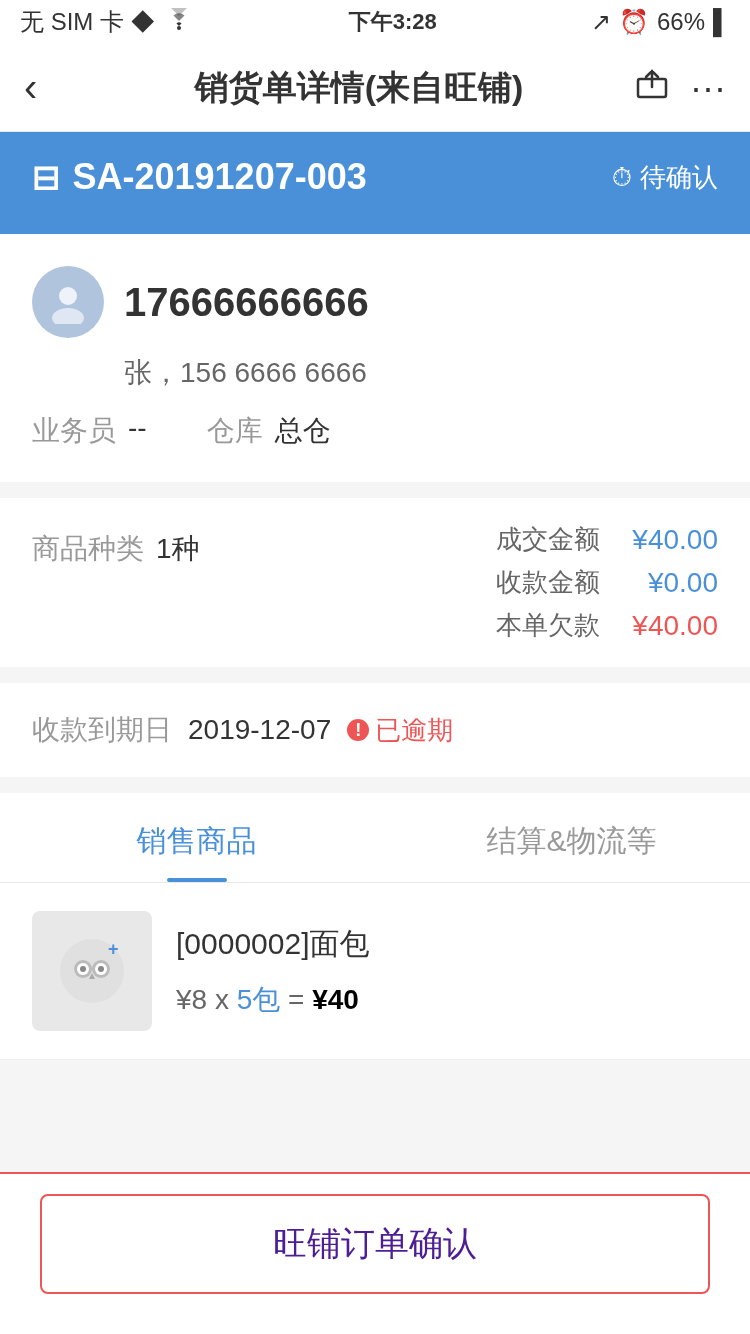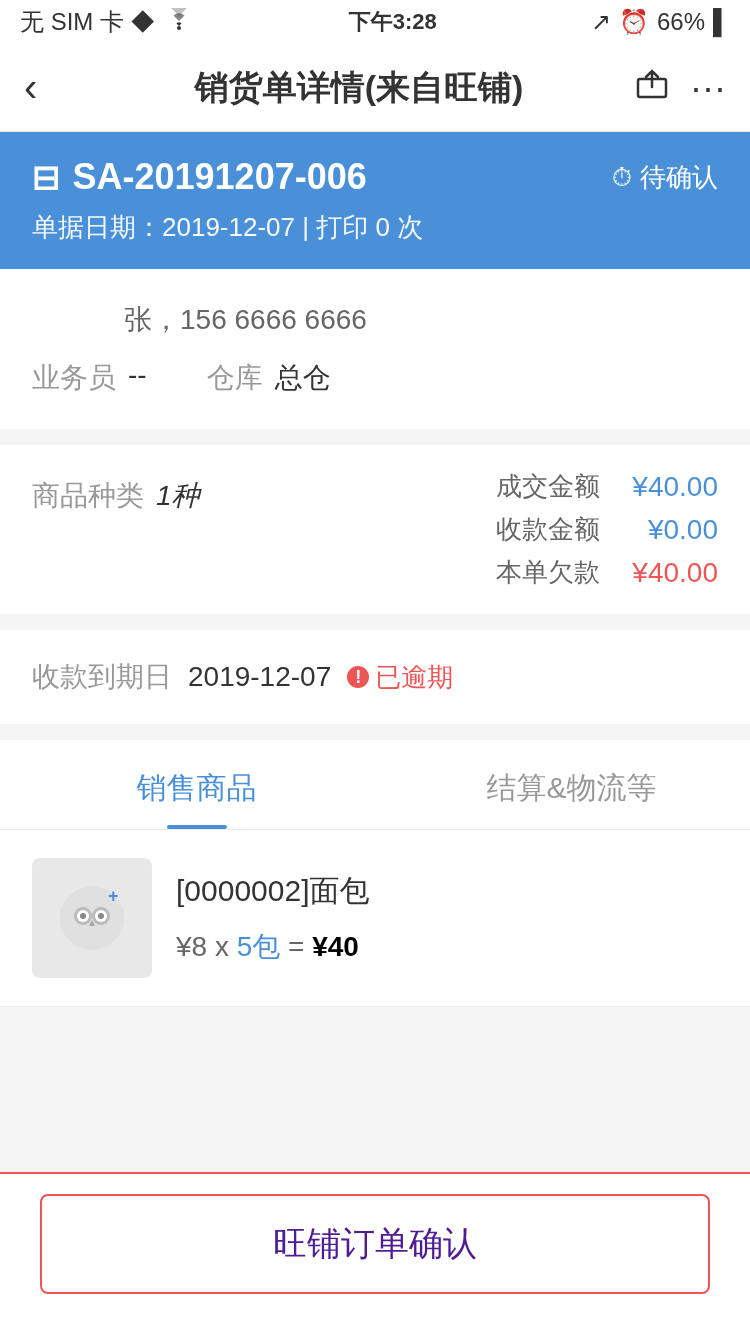--- a/index.html
+++ b/index.html
@@ -154,21 +154,21 @@
     }
     .summary-left {
       flex: 1;
       display: flex;
       align-items: center;
       font-size: 28px;
       color: #666;
       padding-top: 8px;
     }
     .summary-left-label { color: #999; margin-right: 12px; }
-    .summary-left-value { color: #333; font-weight: 500; font-style: italic; }
+    .summary-left-value { color: #333; font-weight: 500; }
     .summary-right {
       display: flex;
       flex-direction: column;
       align-items: flex-end;
       gap: 8px;
     }
     .summary-row {
       display: flex;
       gap: 28px;
       font-size: 26px;
@@ -352,33 +352,39 @@
       </svg>
     </span>
     <span class="nav-action-btn">···</span>
   </div>
 </div>
 
 <div class="order-header">
   <div class="order-header-top">
     <div class="order-id">
       <span class="order-id-icon">⊟</span>
-      <span>SA-20191207-006</span>
+      <span>SA-20191207-003</span>
     </div>
     <div class="order-status">
       <span>⏱</span>
       <span>待确认</span>
     </div>
   </div>
-  <div class="order-meta">
-    单据日期：<span>2019-12-07</span> | 打印 <span>0</span> 次
-  </div>
 </div>
 
 <div class="customer-card">
+  <div class="customer-top">
+    <div class="avatar">
+      <svg width="44" height="44" viewBox="0 0 44 44">
+        <circle cx="22" cy="16" r="9" fill="#fff" opacity="0.8"></circle>
+        <ellipse cx="22" cy="38" rx="16" ry="10" fill="#fff" opacity="0.6"></ellipse>
+      </svg>
+    </div>
+    <div class="customer-phone">17666666666</div>
+  </div>
   <div class="customer-name">张，156 6666 6666</div>
   <div class="customer-meta">
     <div class="customer-meta-item">
       <span class="customer-meta-label">业务员</span>
       <span class="customer-meta-value">--</span>
     </div>
     <div class="customer-meta-item">
       <span class="customer-meta-label">仓库</span>
       <span class="customer-meta-value">总仓</span>
     </div>

